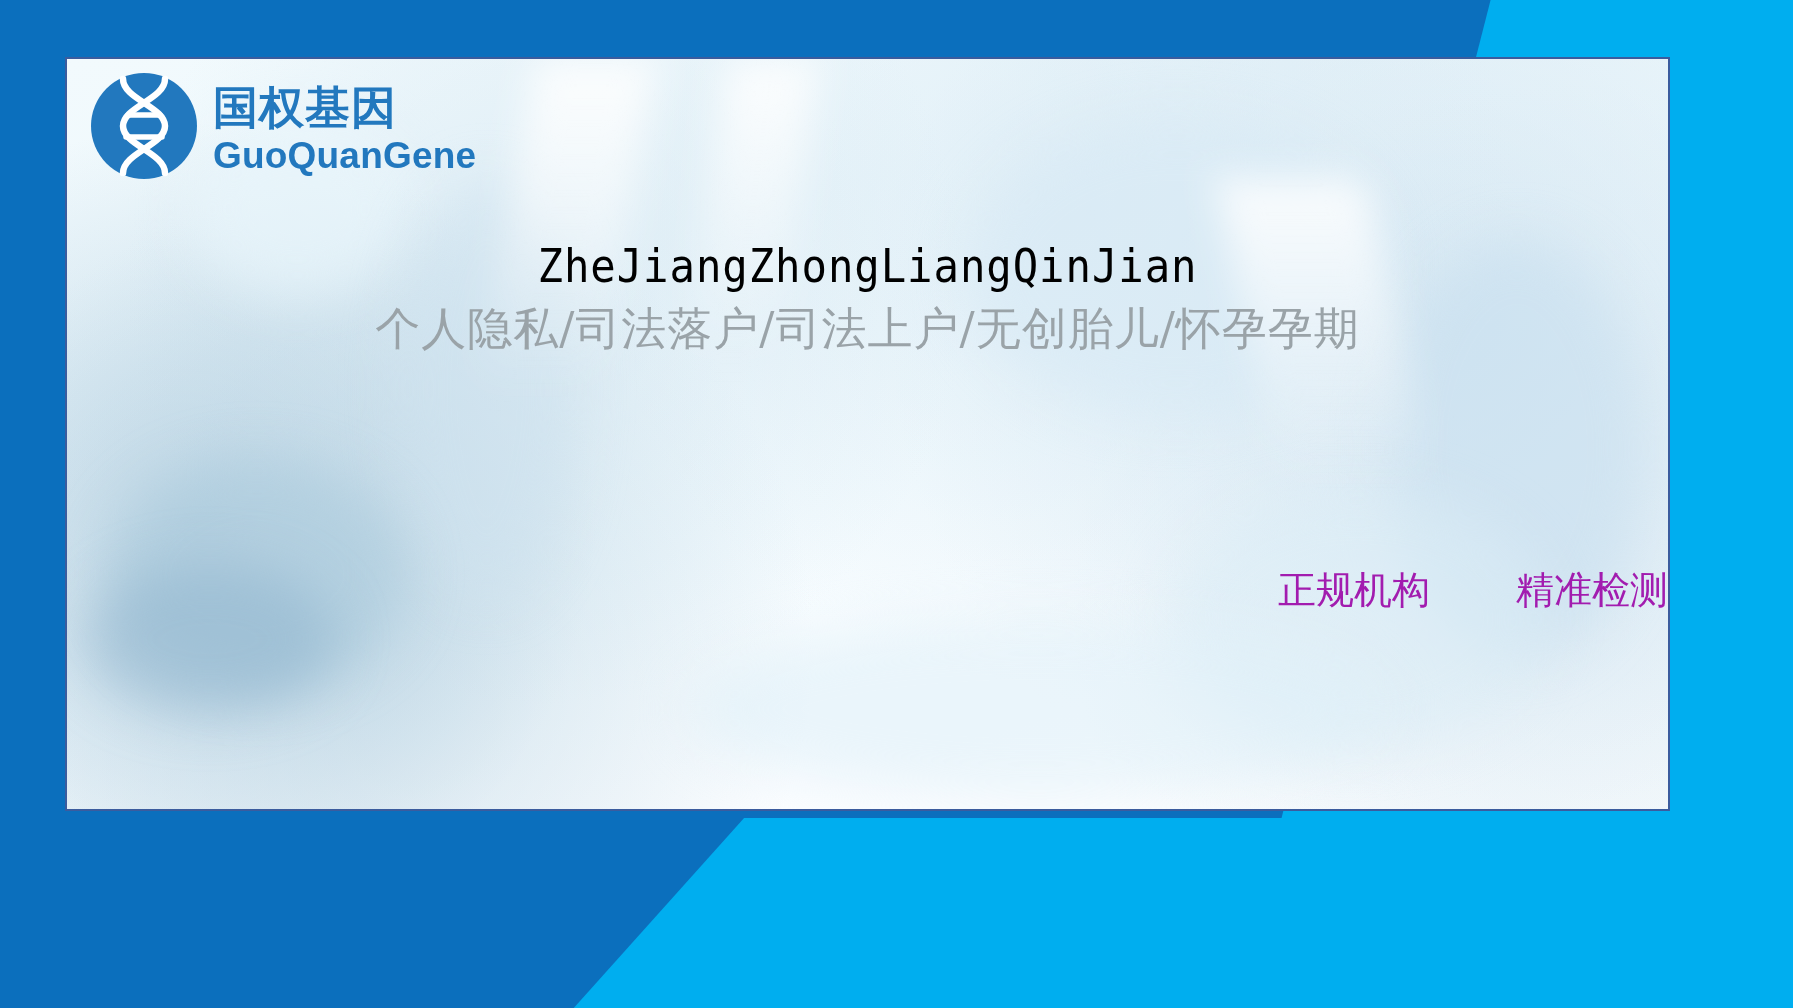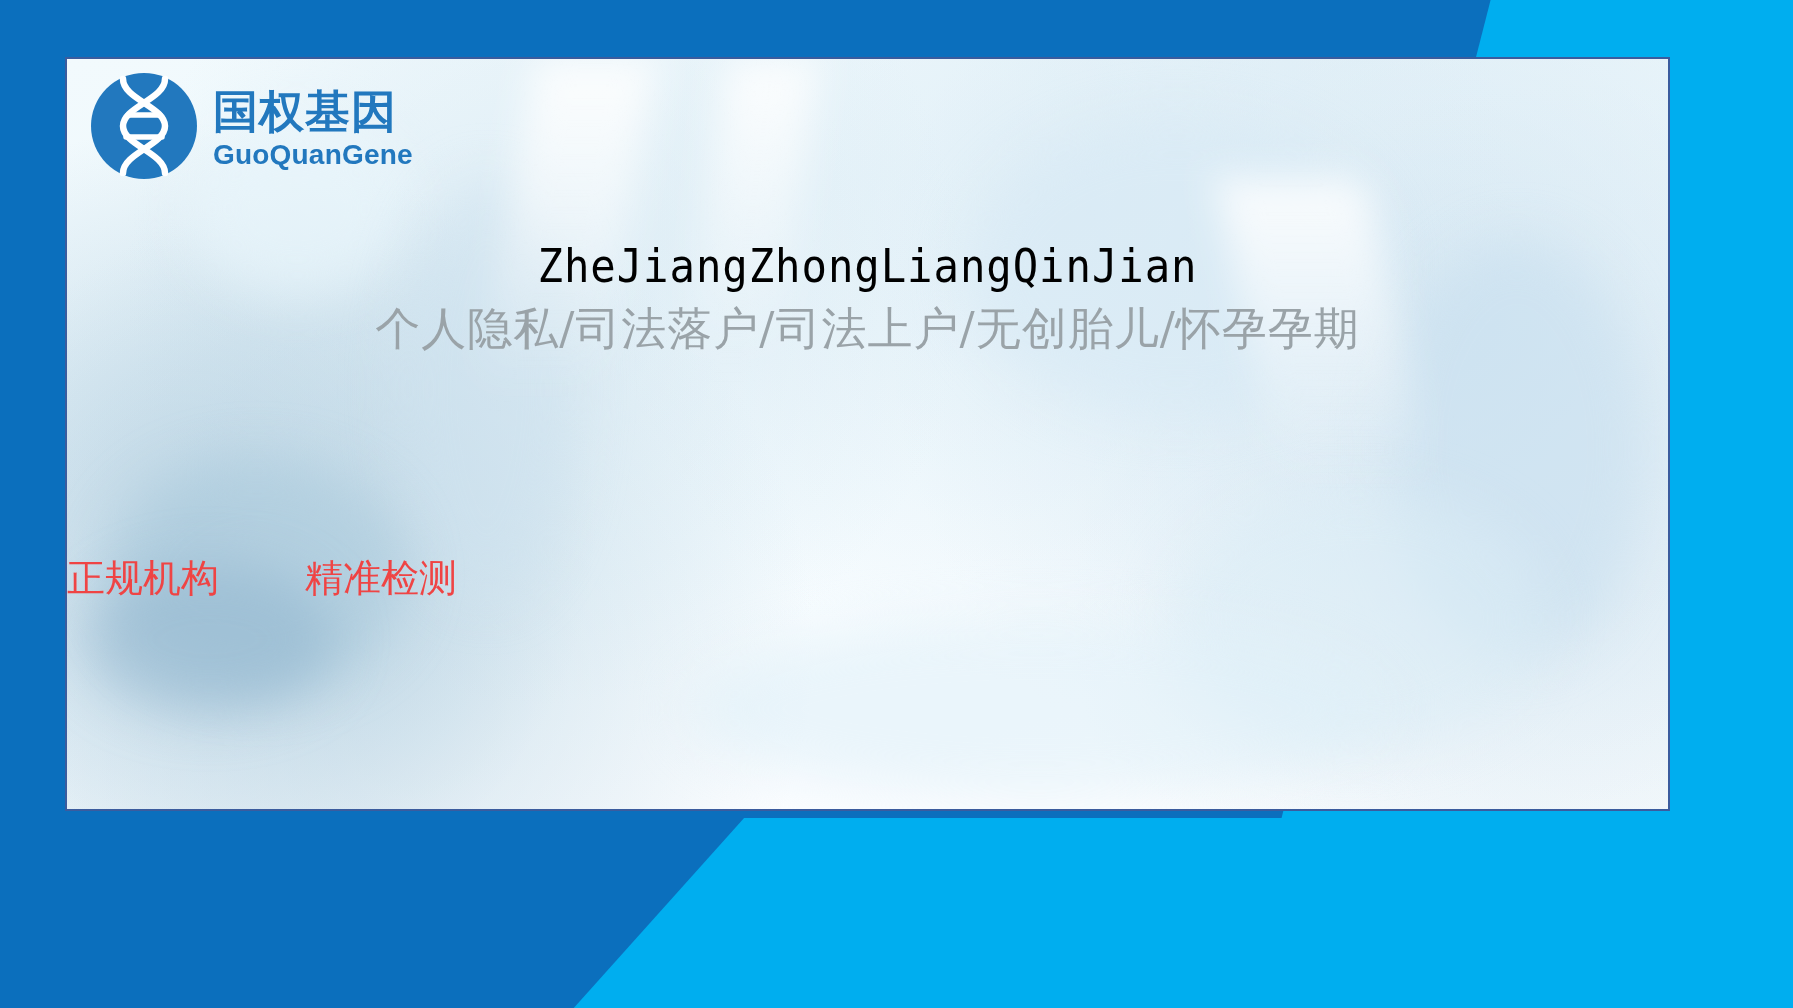--- a/index.html
+++ b/index.html
@@ -130,21 +130,21 @@
   }
   .logo-cn {
     font-family: "Liberation Sans", sans-serif;
     font-size: 45px;
     font-weight: bold;
     color: #2278BE;
     letter-spacing: 1px;
   }
   .logo-en {
     font-family: "Liberation Sans", sans-serif;
-    font-size: 28px;
+    font-size: 37px;
     font-weight: bold;
     color: #2278BE;
     letter-spacing: 0.2px;
     margin-top: 7px;
   }
 
   
   .headline {
     position: absolute;
     left: 0;
@@ -174,25 +174,25 @@
     font-size: 45px;
     color: #9aa3a8;
     letter-spacing: 1px;
     margin-top: 6px;
     white-space: nowrap;
   }
   .tagline {
     position: absolute;
     left: 0;
     right: 0;
-    top: 494px;
-    text-align: left;
+    top: 506px;
+    text-align: right;
     font-family: "DejaVu Serif", "Liberation Serif", serif;
     font-size: 38px;
-    color: #ef4444;
+    color: #a21caf;
     white-space: nowrap;
   }
   .tagline span.gap {
     display: inline-block;
     width: 86px;
   }
 </style>
 </head>
 <body>
 

